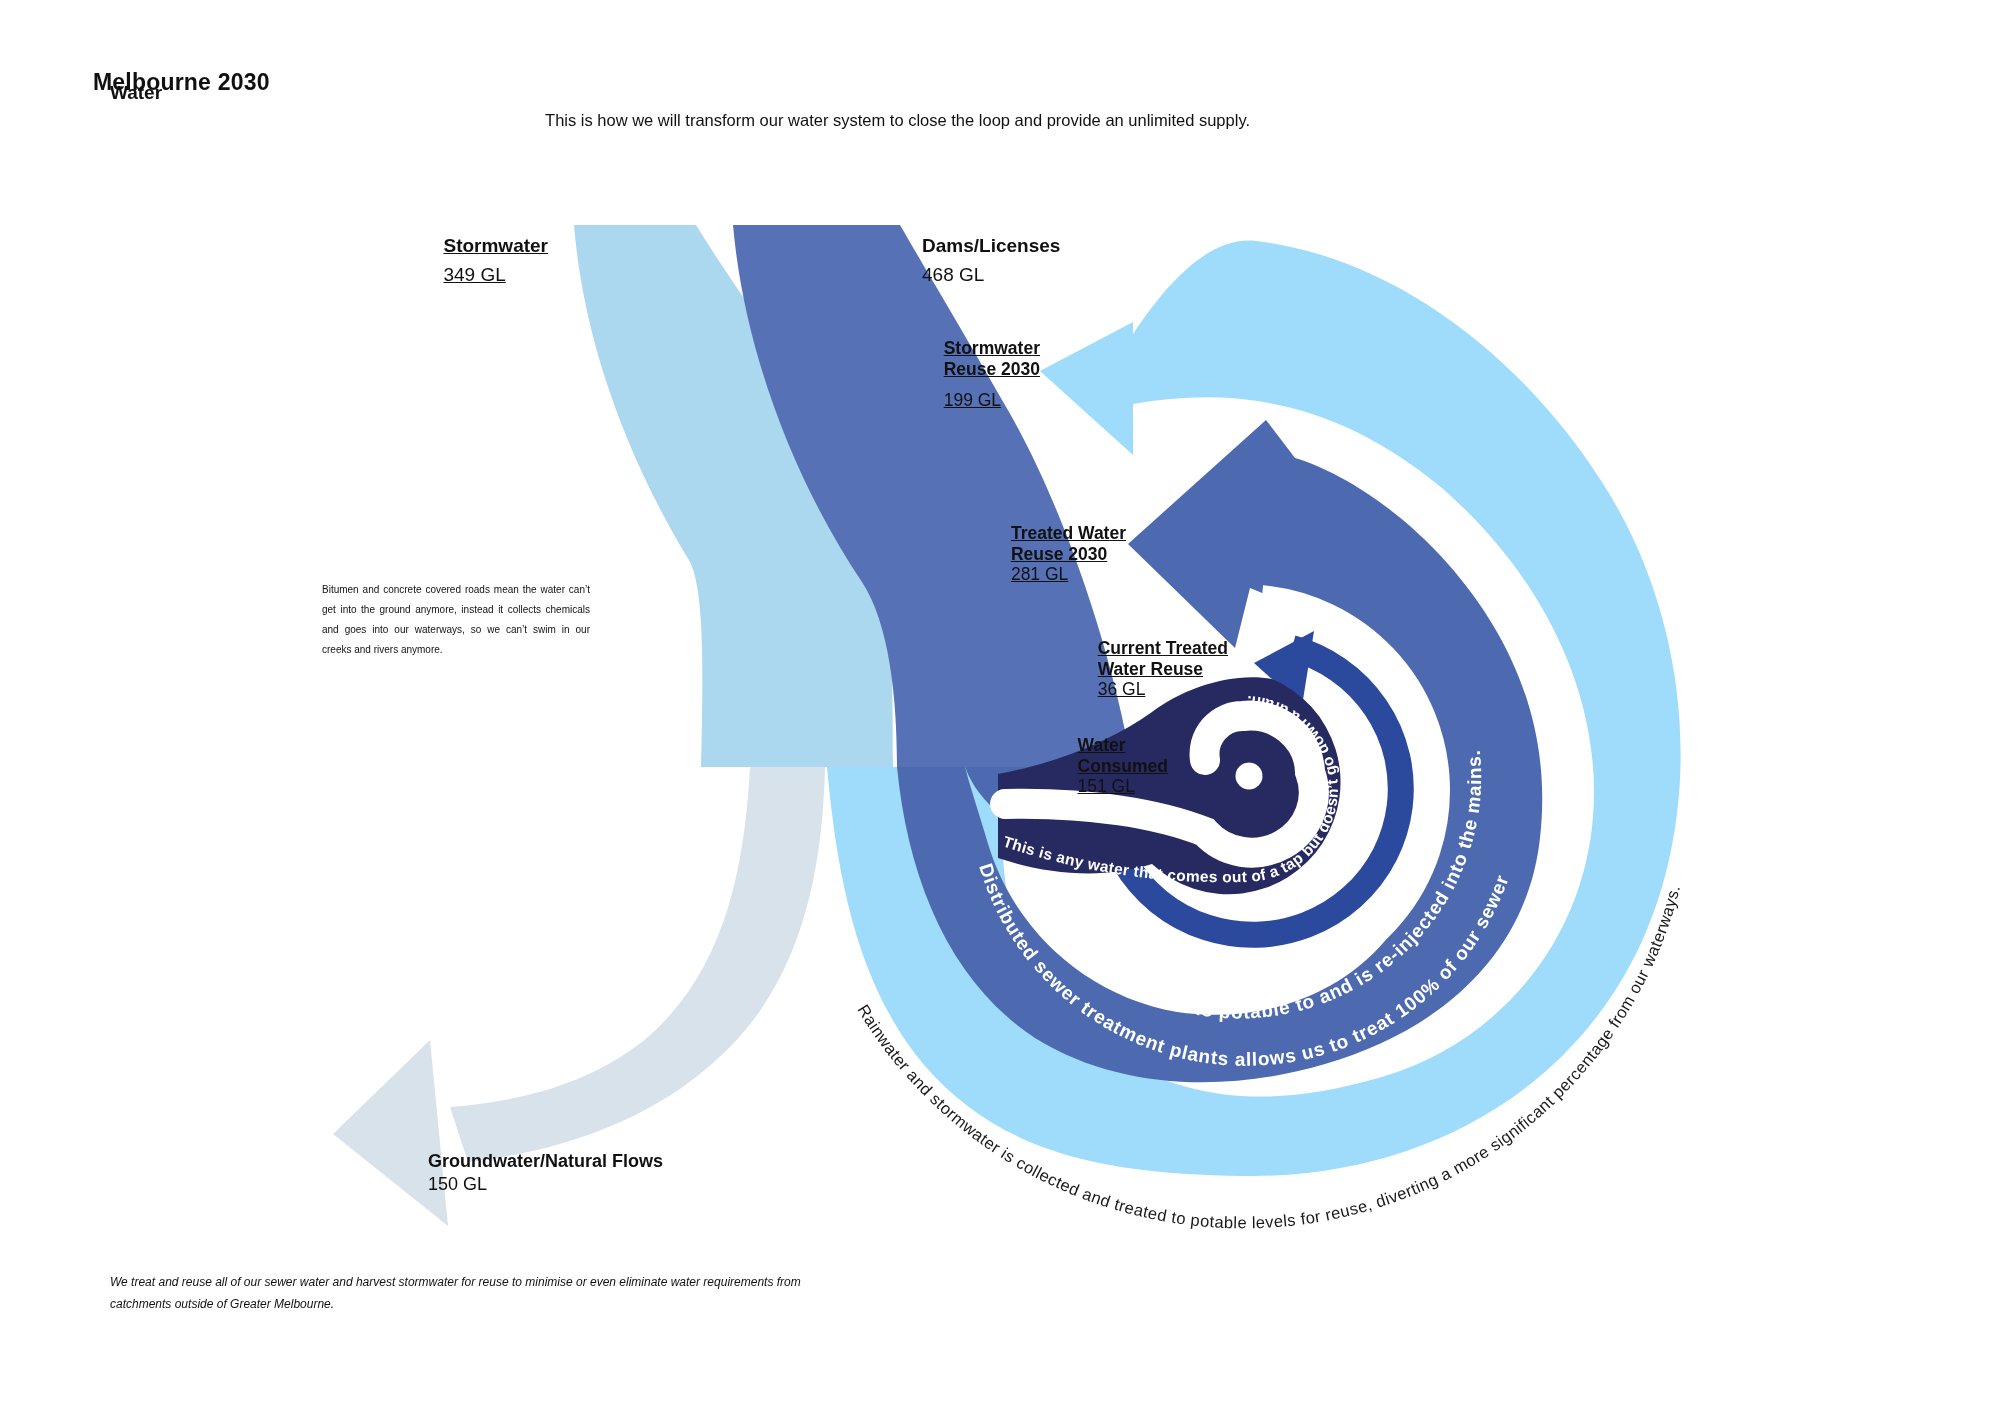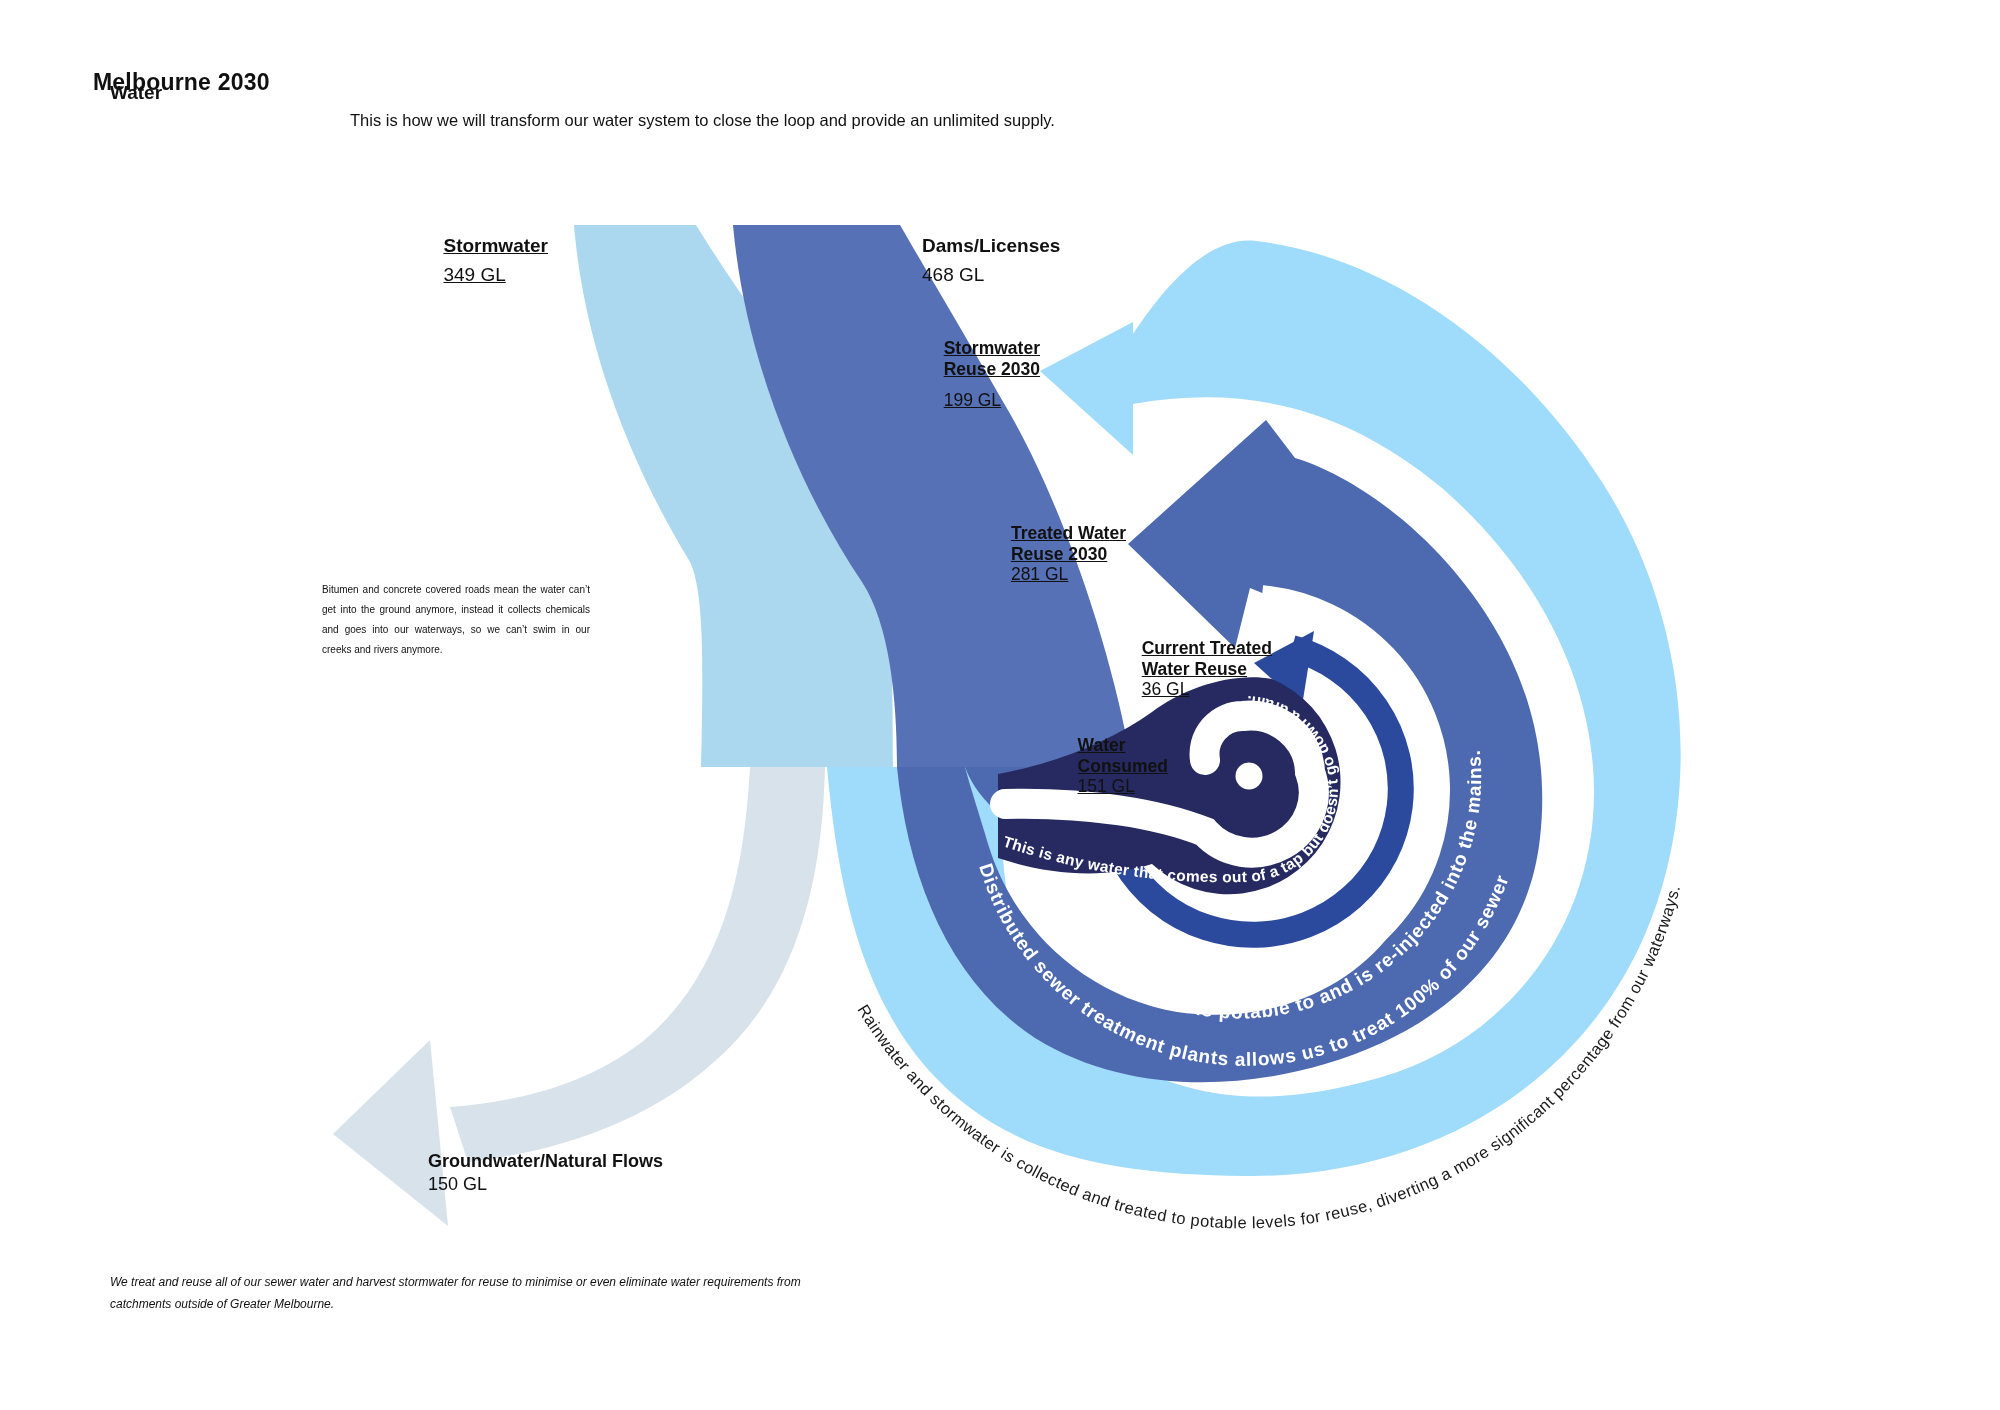--- a/index.html
+++ b/index.html
@@ -4,21 +4,21 @@
 <style>
   html,body { margin:0; padding:0; background:#ffffff; }
   .canvas {
     position:relative; width:2000px; height:1410px; background:#ffffff;
     font-family:"Liberation Sans", sans-serif; overflow:hidden; color:#111;
   }
   svg.diagram { position:absolute; left:0; top:0; }
 
   .page-title { position:absolute; left:93px; top:49px; font-size:23px; font-weight:700; letter-spacing:.2px;margin-top:20px; }
   .page-subtitle { position:absolute; left:110px; top:82px; font-size:19px; font-weight:700; }
-  .tagline { position:absolute; left:350px; top:111px; width:900px; text-align:left; font-size:16.5px; }
+  .tagline { position:absolute; left:350px; top:111px; width:900px; text-align:right; font-size:16.5px; }
 
   .lbl { position:absolute; }
   .lbl .name { font-weight:700; white-space:pre-line; }
   .lbl .val { font-weight:400; }
   .right { text-align:left;text-decoration:underline; }
   .top-lbl { font-size:19px; line-height:29px; }
   .side-lbl { font-size:17.5px; line-height:20.5px; }
   .side-lbl .name { line-height:20.5px; }
   .gap-val { display:block; margin-top:11px; }
   .ground-lbl { font-size:18px; line-height:23px; }
@@ -105,21 +105,21 @@
 Reuse 2030</div>
     <div class="val gap-val">199 GL</div>
   </div>
 
   <div class="lbl side-lbl right" style="right:874px; top:523px;">
     <div class="name">Treated Water
 Reuse 2030</div>
     <div class="val">281 GL</div>
   </div>
 
-  <div class="lbl side-lbl right" style="right:728px; top:638px;">
+  <div class="lbl side-lbl right" style="right:772px; top:638px;">
     <div class="name">Current Treated
 Water Reuse</div>
     <div class="val">36 GL</div>
   </div>
 
   <div class="lbl side-lbl right" style="right:832px; top:735px;">
     <div class="name">Water
 Consumed</div>
     <div class="val">151 GL</div>
   </div>

